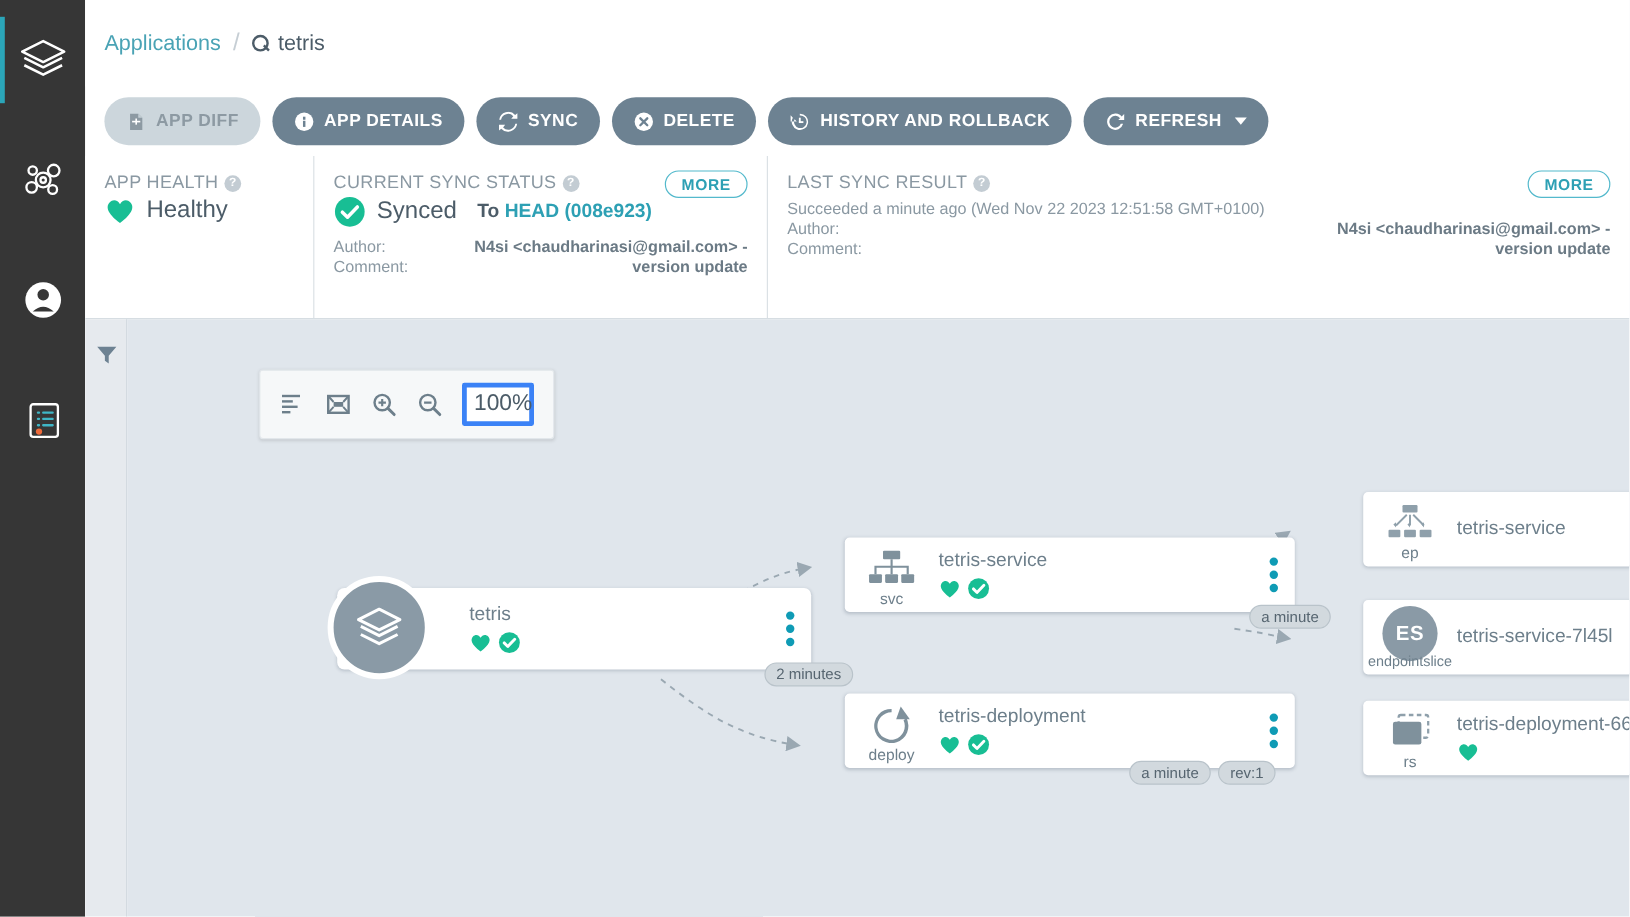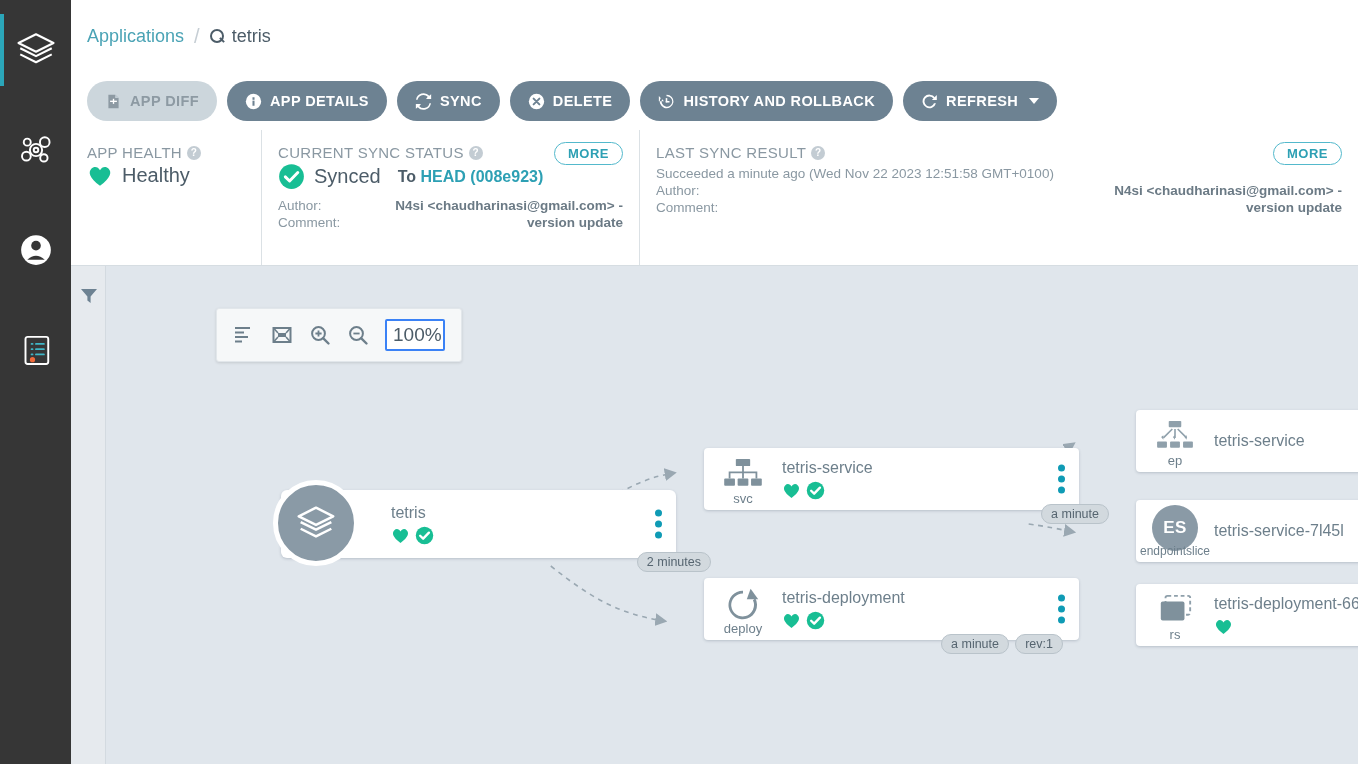--- a/index.html
+++ b/index.html
@@ -168,21 +168,21 @@
   }
   #zoom-bar {
     position: absolute; left: 110px; top: 42px;
     display: flex; align-items: center; gap: 16px;
     background: #f6f8f9; border: 1px solid #e2e7eb;
     border-radius: 3px; padding: 10px 16px;
     box-shadow: 0 1px 3px rgba(0,0,0,.12);
   }
   .zb-icon { width: 22px; height: 22px; cursor: pointer; }
   #zoom-value {
-    border: 2px solid #3b82f6; background: #fff;
+    border: 4px solid #3b82f6; background: #fff;
     font-size: 19px; color: #4c5c68; padding: 3px 6px;
     width: 60px; text-align: center; border-radius: 2px;
     font-family: "Liberation Sans", sans-serif;
   }
 
   
   .node {
     position: absolute; background: #fff; border-radius: 4px;
     box-shadow: 0 1px 3px rgba(40,60,80,.22);
     display: flex; align-items: center;

